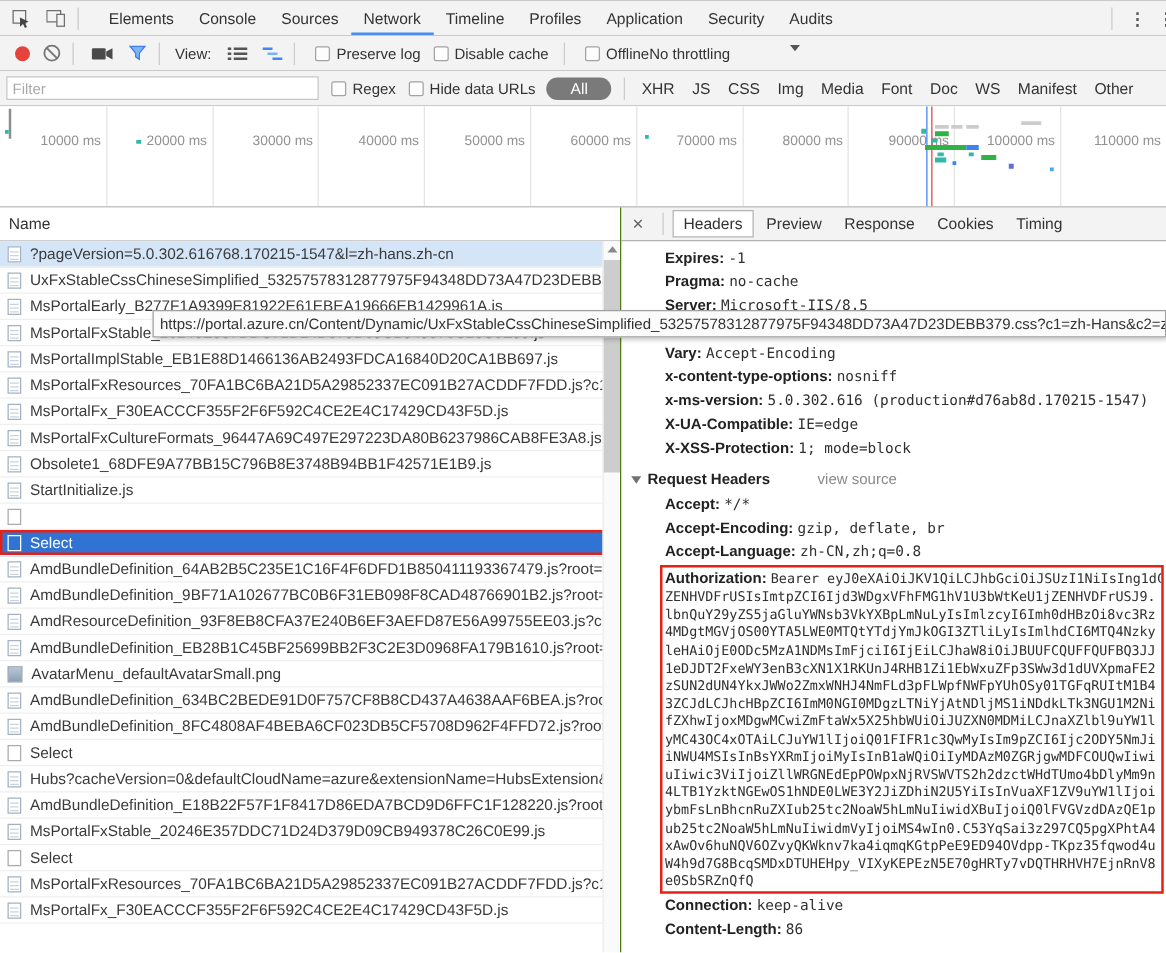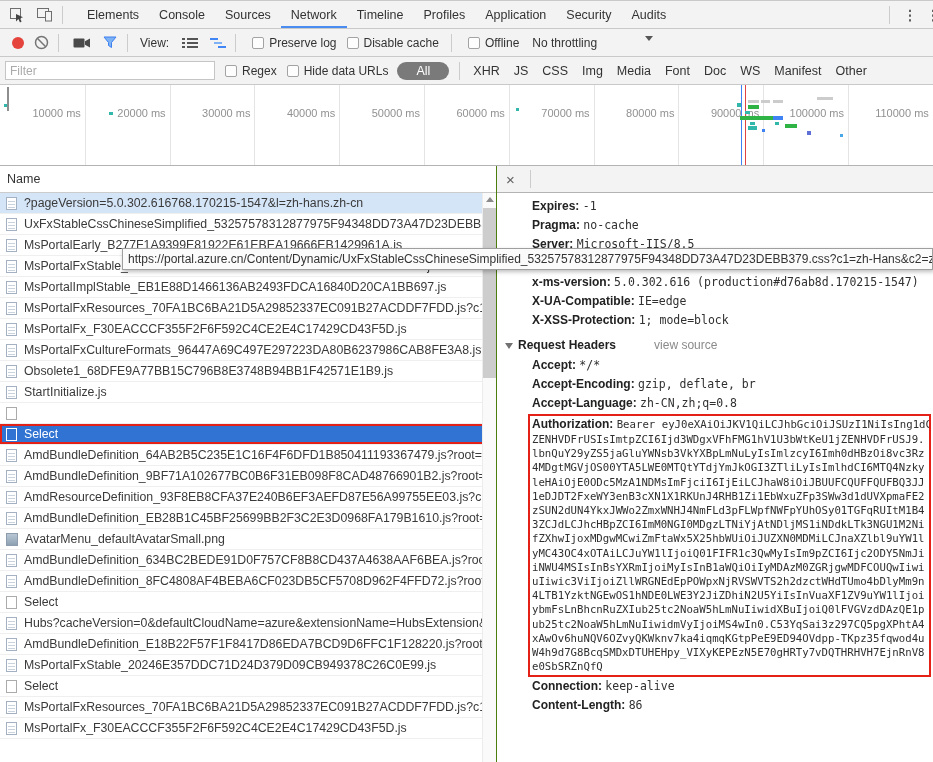--- a/index.html
+++ b/index.html
@@ -16,26 +16,26 @@
   .tabbar-right { margin-left: auto; display: flex; align-items: center; height: 100%; }
   .kebab { font-size: 14px; font-weight: bold; color: #5f5f5f; padding: 0 7px; cursor: pointer; }
   .kebab.partial { width: 9px; overflow: hidden; padding: 0 0 0 2px; }
 
   
   .ntoolbar { display: flex; align-items: center; height: 28px; background: #f3f3f3; border-bottom: 1px solid #c9c9c9; }
   .record-dot { width: 12px; height: 12px; border-radius: 50%; background: #e5443c; margin-left: 12px; cursor: pointer; }
   .tool-btn { display: inline-flex; align-items: center; justify-content: center; width: 22px; height: 22px; margin-left: 6px; cursor: pointer; }
   .label-txt { margin: 0 4px 0 6px; color: #333; }
   .cb { display: inline-block; width: 12px; height: 12px; border: 1px solid #a3a3a3; border-radius: 2px; background: #fdfdfd; margin: 0 5px 0 10px; vertical-align: -2px; cursor: pointer; }
-  .throttle { display: flex; margin-left: 13px; cursor: pointer; }
+  .throttle { display: flex; margin-left: 0; cursor: pointer; }
   .dd-arrow { width: 0; height: 0; border-left: 4px solid transparent; border-right: 4px solid transparent; border-top: 5px solid #565656; margin-left: 48px; }
 
   
   .filterbar { display: flex; align-items: center; height: 28px; background: #f3f3f3; border-bottom: 1px solid #c9c9c9; }
-  .filter-input { width: 210px; height: 19px; margin-left: 5px; border: 1px solid #c5c5c5; background: #fff; font-family: "Liberation Sans", sans-serif; font-size: 12px; padding: 0 4px; color: #333; }
+  .filter-input { width: 250px; height: 19px; margin-left: 5px; border: 1px solid #c5c5c5; background: #fff; font-family: "Liberation Sans", sans-serif; font-size: 12px; padding: 0 4px; color: #333; }
   .filter-input::placeholder { color: #aaa; }
   .types { display: flex; align-items: center; margin-left: 8px; }
   .type-item { padding: 2px 6px; margin: 0 1px; color: #333; font-size: 12.5px; cursor: pointer; }
   .type-item.selected { background: #7a7a7a; color: #fff; border-radius: 9px; padding: 2px 19px; margin-right: 4px; }
 
   
   .overview { position: relative; height: 81px; background: #fff; border-bottom: 1px solid #b3b3b3; overflow: hidden; }
   .ov-div { position: absolute; top: 0; bottom: 0; width: 1px; background: #e4e4e4; }
   .ov-label { position: absolute; top: 22px; width: 80px; text-align: right; font-size: 11px; color: #919191; white-space: nowrap; }
   .mark { position: absolute; }
@@ -356,26 +356,34 @@
       <div class="sbar">
         <span class="sb-arrow"></span>
         <span class="sb-thumb"></span>
       </div>
     </div>
 
     <div class="right-panel">
       <div class="dtabbar">
         <span class="close-x">×</span>
         <span class="vdiv"></span>
+        <div style="display:flex;align-items:center" id="detail-tabs">
+            <div class="dtab selected">Headers</div>
+            <div class="dtab">Preview</div>
+            <div class="dtab">Response</div>
+            <div class="dtab">Cookies</div>
+            <div class="dtab">Timing</div>
+          </div>
       </div>
       <div class="dcontent">
         <div id="resp-headers">
             <div class="hline"><span class="hname">Expires: </span><span class="hval">-1</span></div>
             <div class="hline"><span class="hname">Pragma: </span><span class="hval">no-cache</span></div>
             <div class="hline"><span class="hname">Server: </span><span class="hval">Microsoft-IIS/8.5</span></div>
+            <div class="hline gap"><span class="hname">Vary: </span><span class="hval">Accept-Encoding</span></div>
             <div class="hline"><span class="hname">x-content-type-options: </span><span class="hval">nosniff</span></div>
             <div class="hline"><span class="hname">x-ms-version: </span><span class="hval">5.0.302.616 (production#d76ab8d.170215-1547)</span></div>
             <div class="hline"><span class="hname">X-UA-Compatible: </span><span class="hval">IE=edge</span></div>
             <div class="hline"><span class="hname">X-XSS-Protection: </span><span class="hval">1; mode=block</span></div>
           </div>
         <div class="sec-line">
           <span class="tri"></span>
           <span class="sec-title">Request Headers</span>
           <span class="view-source">view source</span>
         </div>

